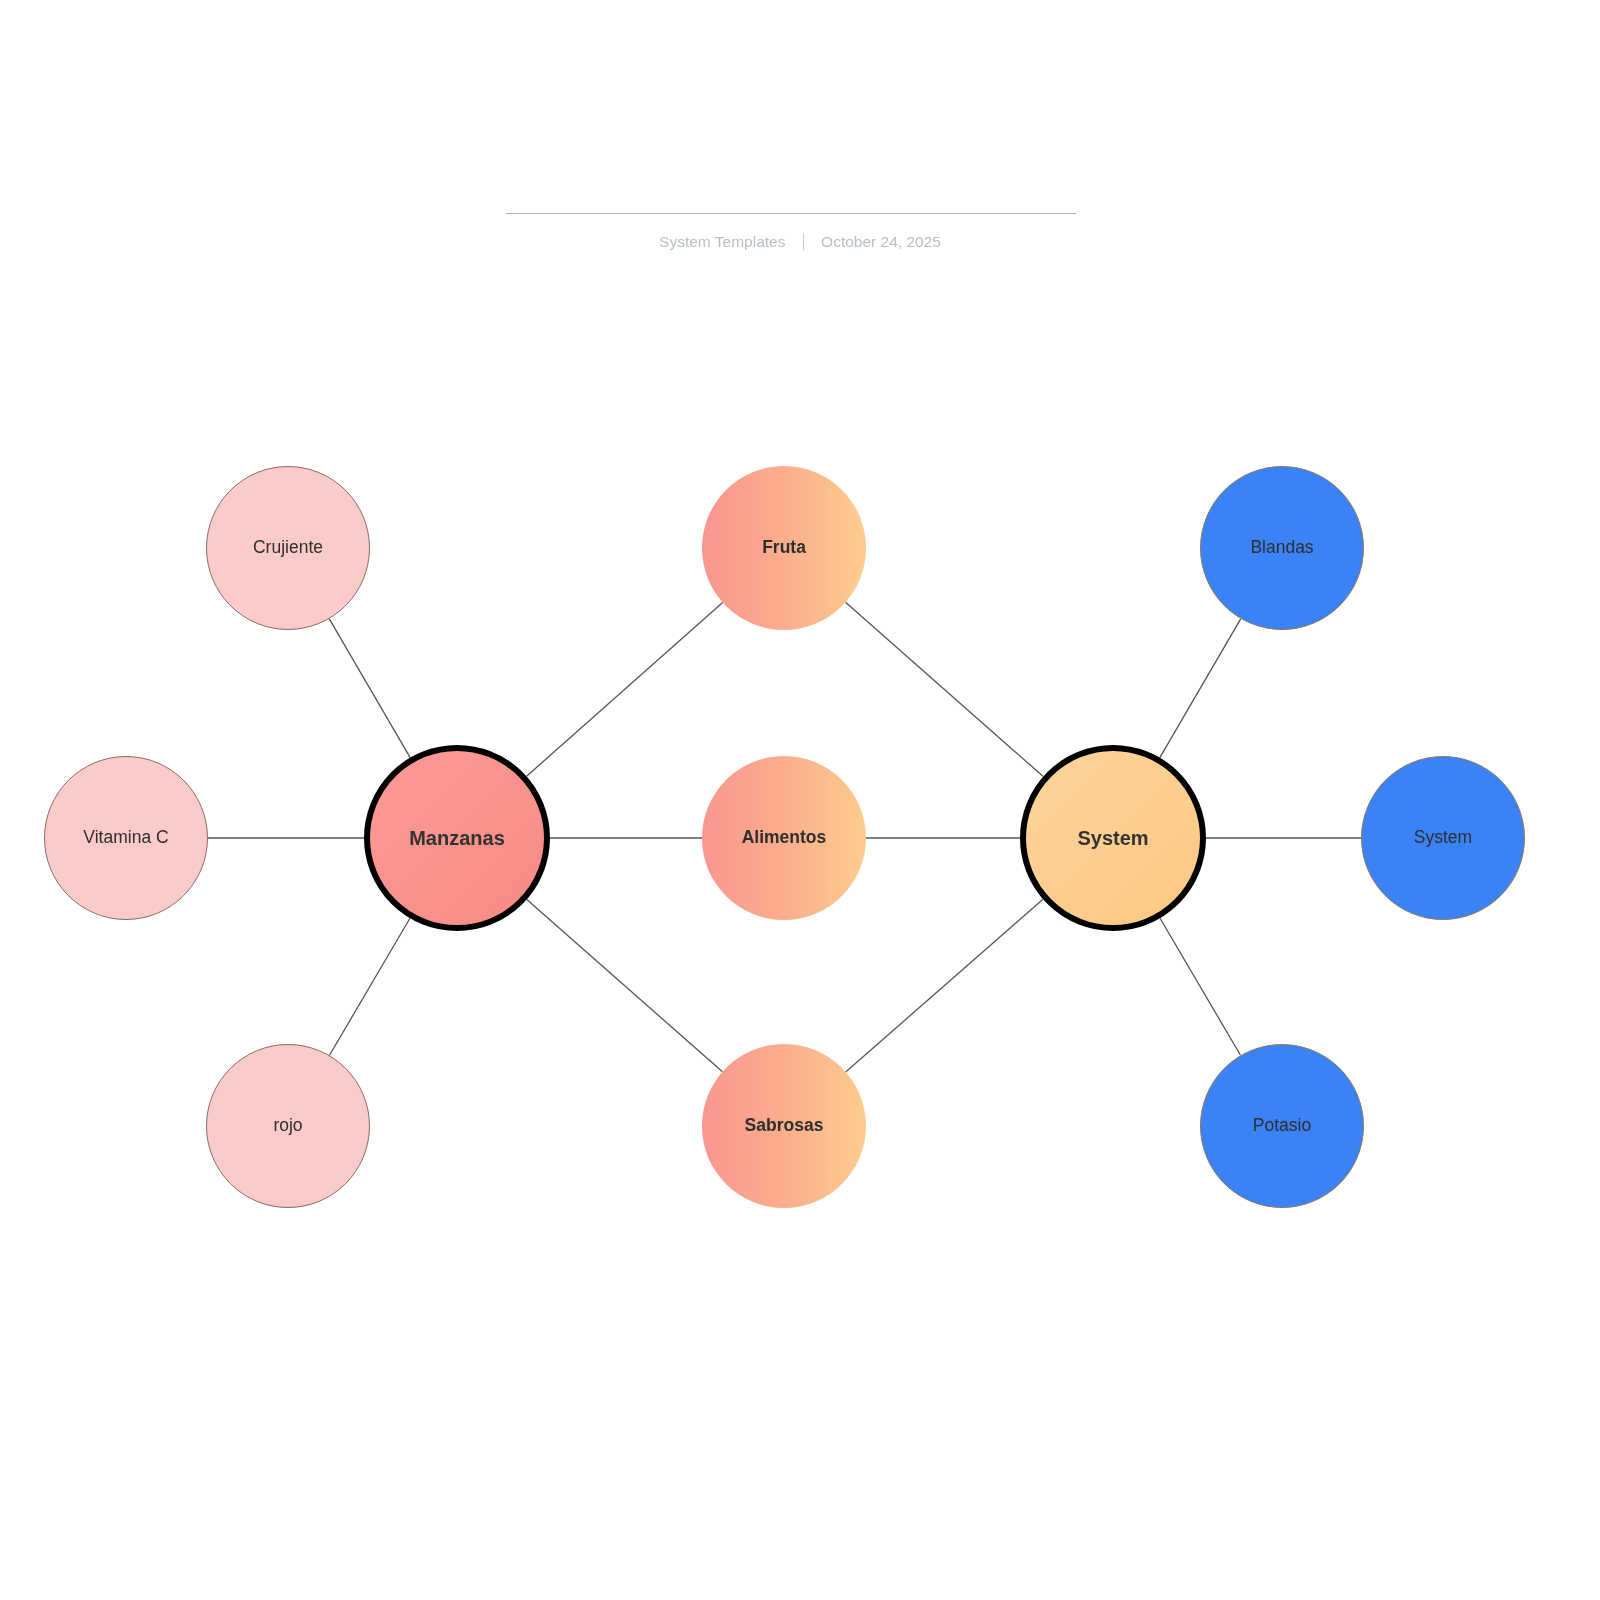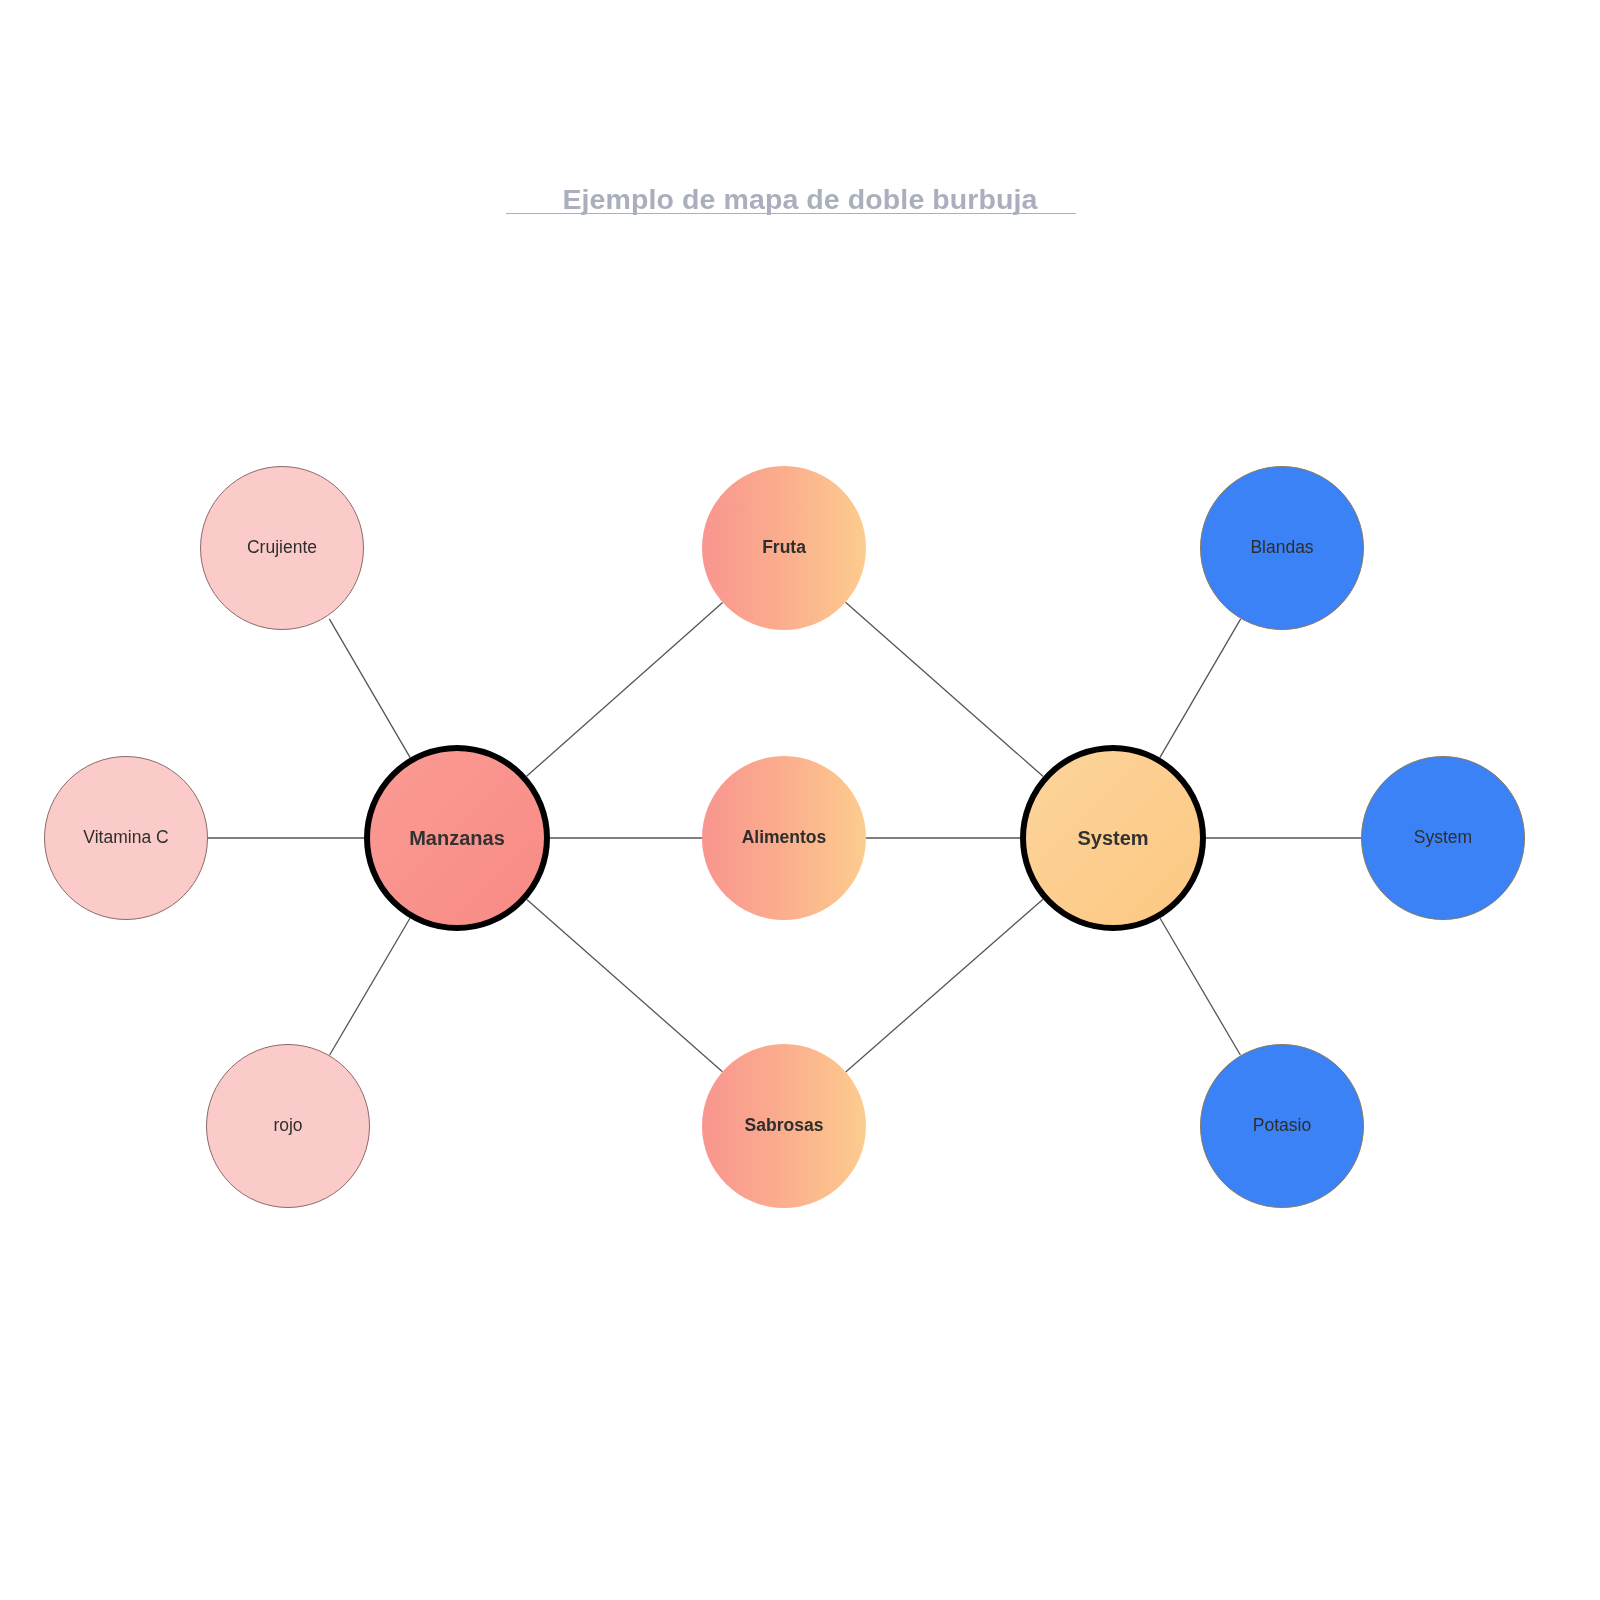--- a/index.html
+++ b/index.html
@@ -161,21 +161,21 @@
       <line x1="1206" y1="838" x2="1361" y2="838" stroke="#555555" stroke-width="1.3"></line>
       <line x1="1160.0676464035212" y1="918.2099536344031" x2="1240.4994945689382" y2="1055.2772451825692" stroke="#555555" stroke-width="1.3"></line>
     </svg>
   <div id="bubble-layer">
       <div class="bubble topic topic-left" style="left: 364px; top: 745px; width: 186px; height: 186px;">
         <span class="bubble-label">Manzanas</span>
       </div>
       <div class="bubble topic topic-right" style="left: 1020px; top: 745px; width: 186px; height: 186px;">
         <span class="bubble-label">System</span>
       </div>
-      <div class="bubble attr attr-left" style="left: 200px; top: 466px; width: 164px; height: 164px;">
+      <div class="bubble attr attr-left" style="left: 206px; top: 466px; width: 164px; height: 164px;">
         <span class="bubble-label">Crujiente</span>
       </div>
       <div class="bubble attr attr-left" style="left: 44px; top: 756px; width: 164px; height: 164px;">
         <span class="bubble-label">Vitamina C</span>
       </div>
       <div class="bubble attr attr-left" style="left: 206px; top: 1044px; width: 164px; height: 164px;">
         <span class="bubble-label">rojo</span>
       </div>
       <div class="bubble attr attr-right" style="left: 1200px; top: 466px; width: 164px; height: 164px;">
         <span class="bubble-label">Blandas</span>
@@ -193,14 +193,18 @@
         <span class="bubble-label">Alimentos</span>
       </div>
       <div class="bubble shared" style="left: 702px; top: 1044px; width: 164px; height: 164px;">
         <span class="bubble-label">Sabrosas</span>
       </div>
     </div>
 </div>
 
 <div id="header">
   <div id="title-rule"></div>
-  <div id="page-title">Ejemplo de mapa de doble burbuja</div>
+  <div id="subtitle-row">
+    <span>System Templates</span>
+    <span class="subtitle-sep"></span>
+    <span>October 24, 2025</span>
+  </div>
 </div>
 
 </body></html>

